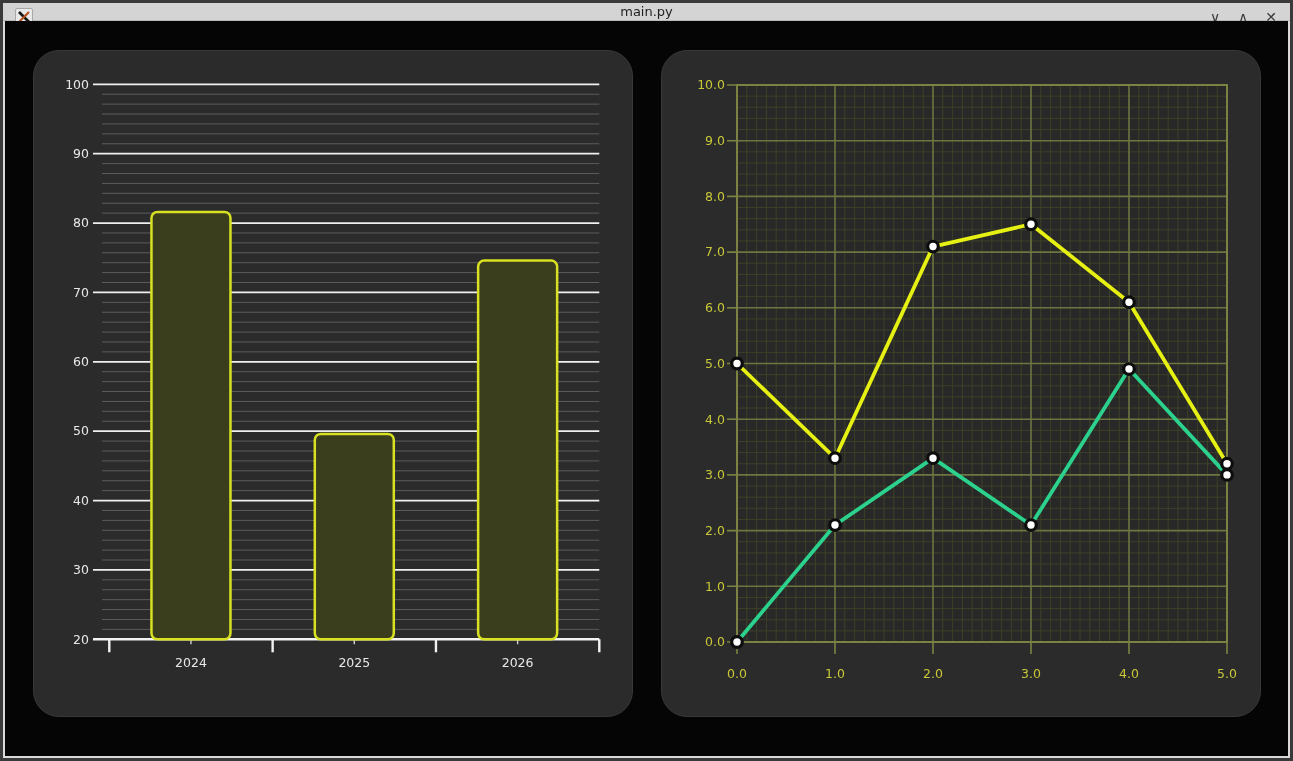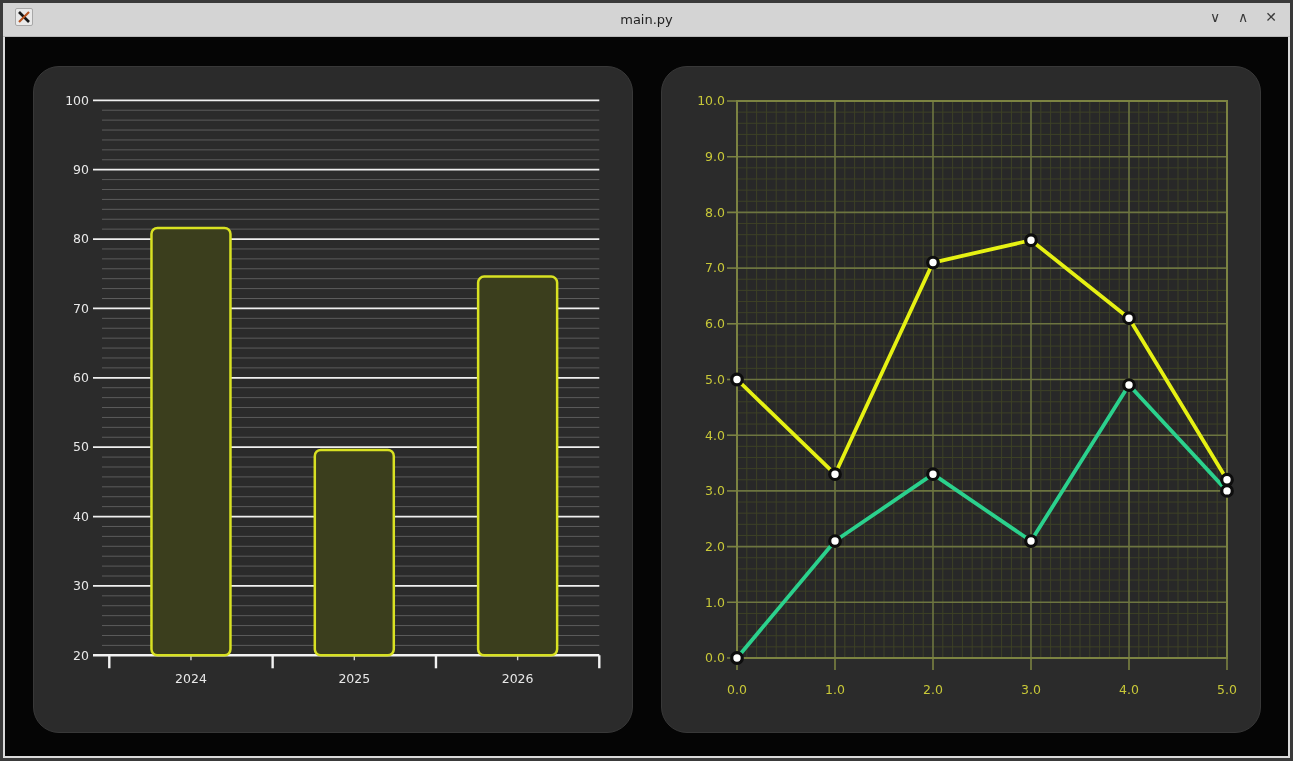--- a/index.html
+++ b/index.html
@@ -1,20 +1,20 @@
 <!DOCTYPE html>
 <html><head>
 <meta charset="utf-8">
 <style>
   * { margin:0; padding:0; box-sizing:border-box; }
   html,body { width:1293px; height:761px; overflow:hidden; background:#3a3a3a;
               font-family:"DejaVu Sans", sans-serif; }
   .frame { position:absolute; left:3px; top:3px; right:3px; bottom:3px;
            display:flex; flex-direction:column; }
-  .titlebar { height:34px; background:#d4d4d4; display:flex; align-items:center;
+  .titlebar { height:18px; background:#d4d4d4; display:flex; align-items:center;
               position:relative; flex:0 0 auto; border-bottom:1px solid #b9b9b9; }
   .app-icon { position:absolute; left:12px; top:5px; width:18px; height:18px;
               background:#e9e9e9; border:1px solid #a8a8a8; border-radius:2px;
               display:flex; align-items:center; justify-content:center; }
   .win-title { position:absolute; left:0; right:0; text-align:center;
                font-size:13px; color:#1f1f1f; }
   .controls { position:absolute; right:10px; top:0; height:28px; display:flex;
               align-items:center; gap:10px; }
   .ctrl-btn { width:18px; height:22px; background:none; border:none; cursor:default;
               font-size:14px; color:#3a3a3a; line-height:22px; text-align:center;

